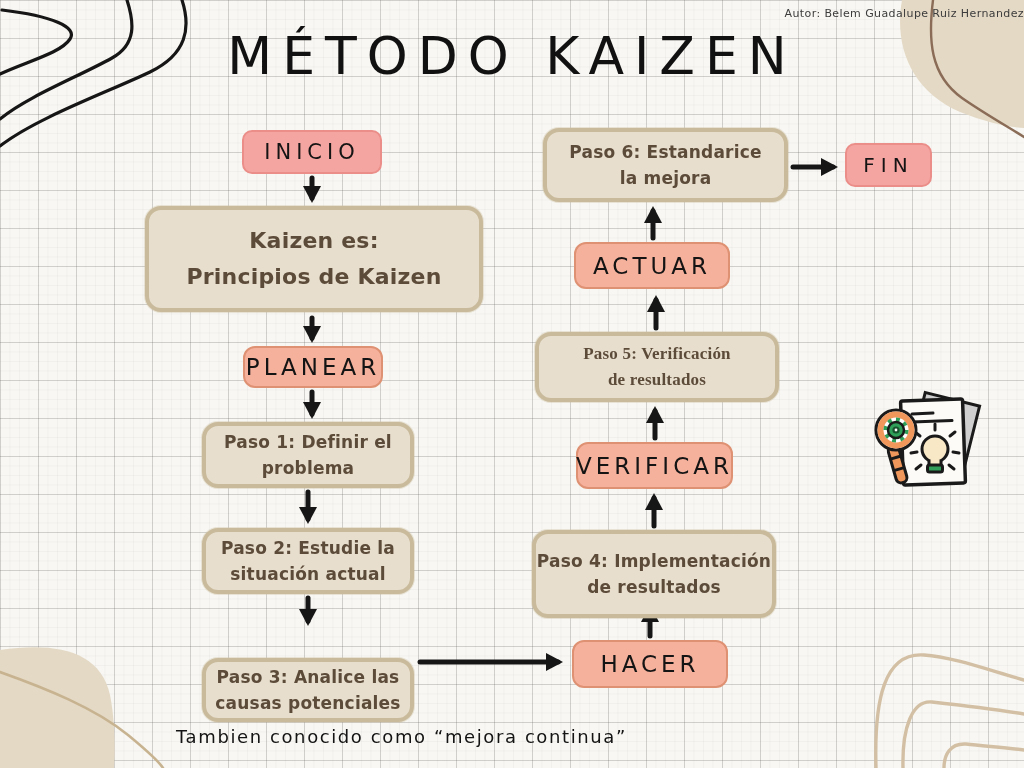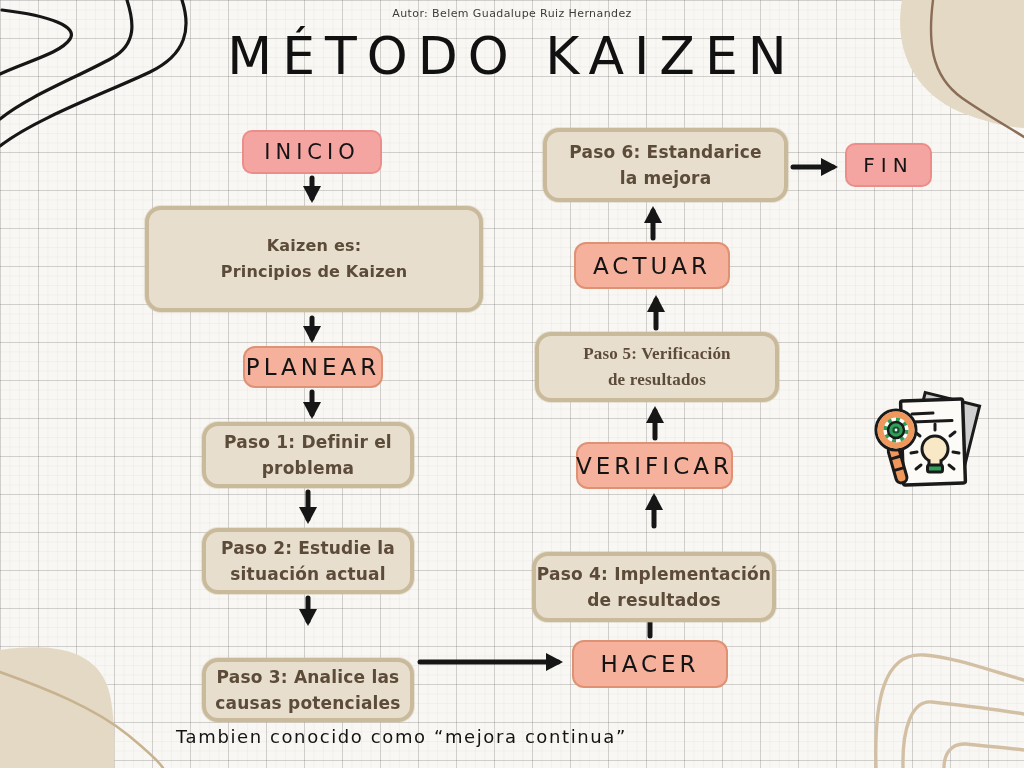--- a/index.html
+++ b/index.html
@@ -12,21 +12,21 @@
     background-image:
       linear-gradient(to right, rgba(90,90,90,0.22) 1px, transparent 1px),
       linear-gradient(to bottom, rgba(90,90,90,0.22) 1px, transparent 1px),
       linear-gradient(to right, rgba(120,120,120,0.06) 1px, transparent 1px),
       linear-gradient(to bottom, rgba(120,120,120,0.06) 1px, transparent 1px);
     background-size: 38px 38px, 38px 38px, 9.5px 9.5px, 9.5px 9.5px;
   }
 
   .author {
     position:absolute; top:7px; left:0; width:100%;
-    text-align:center; font-size:11px; color:#3c3c3c; letter-spacing:0.4px;
+    text-align:right; font-size:11px; color:#3c3c3c; letter-spacing:0.4px;
   }
   .title {
     position:absolute; top:26px; left:0; width:100%;
     text-align:center; font-size:52px; letter-spacing:10px; color:#111;
     font-weight:500;
   }
   .footer {
     position:absolute; top:726px; left:176px;
     font-size:18px; letter-spacing:1.6px; color:#141414;
   }
@@ -36,30 +36,30 @@
 
   .pink  { background:#f5a5a1; border:2px solid #eb8e89; border-radius:10px;
            font-size:21px; letter-spacing:5px; color:#141414; }
   .salmon{ background:#f6b19d; border:2.5px solid #df9273; border-radius:12px;
            font-size:23px; letter-spacing:4px; color:#141414; }
   .beige { background:#e7decd; border:4px solid #c9ba9b; border-radius:16px;
            font-weight:bold; font-size:17px; color:#5d4b39; line-height:1.55;
            letter-spacing:0.2px;
            box-shadow:0 0 0 1px rgba(201,186,155,0.35); }
   .beige span { display:block; }
-  .kaizen-box { font-size:16px; line-height:1.65; }
+  .kaizen-box { font-size:22px; line-height:1.65; }
 
   #n-inicio    { left:242px; top:130px; width:140px; height:44px; }
   #n-kaizen    { left:145px; top:206px; width:338px; height:106px; }
   #n-planear   { left:243px; top:346px; width:140px; height:42px; }
   #n-paso1     { left:202px; top:422px; width:212px; height:66px; }
   #n-paso2     { left:202px; top:528px; width:212px; height:66px; }
   #n-paso3     { left:202px; top:658px; width:212px; height:64px; }
   #n-hacer     { left:572px; top:640px; width:156px; height:48px; }
-  #n-paso4     { left:532px; top:530px; width:244px; height:70px;margin-top:22px; }
+  #n-paso4     { left:532px; top:530px; width:244px; height:88px; }
   #n-verificar { left:576px; top:442px; width:157px; height:47px; }
   #n-paso5     { left:535px; top:332px; width:244px; height:70px;font-family:Liberation Serif, serif; }
   #n-actuar    { left:574px; top:242px; width:156px; height:47px; }
   #n-paso6     { left:543px; top:128px; width:245px; height:74px; }
   #n-fin       { left:845px; top:143px; width:87px;  height:44px; font-size:20px; letter-spacing:6px; }
 
   .overlay { position:absolute; left:0; top:0; pointer-events:none; }
 </style>
 </head>
 <body>

